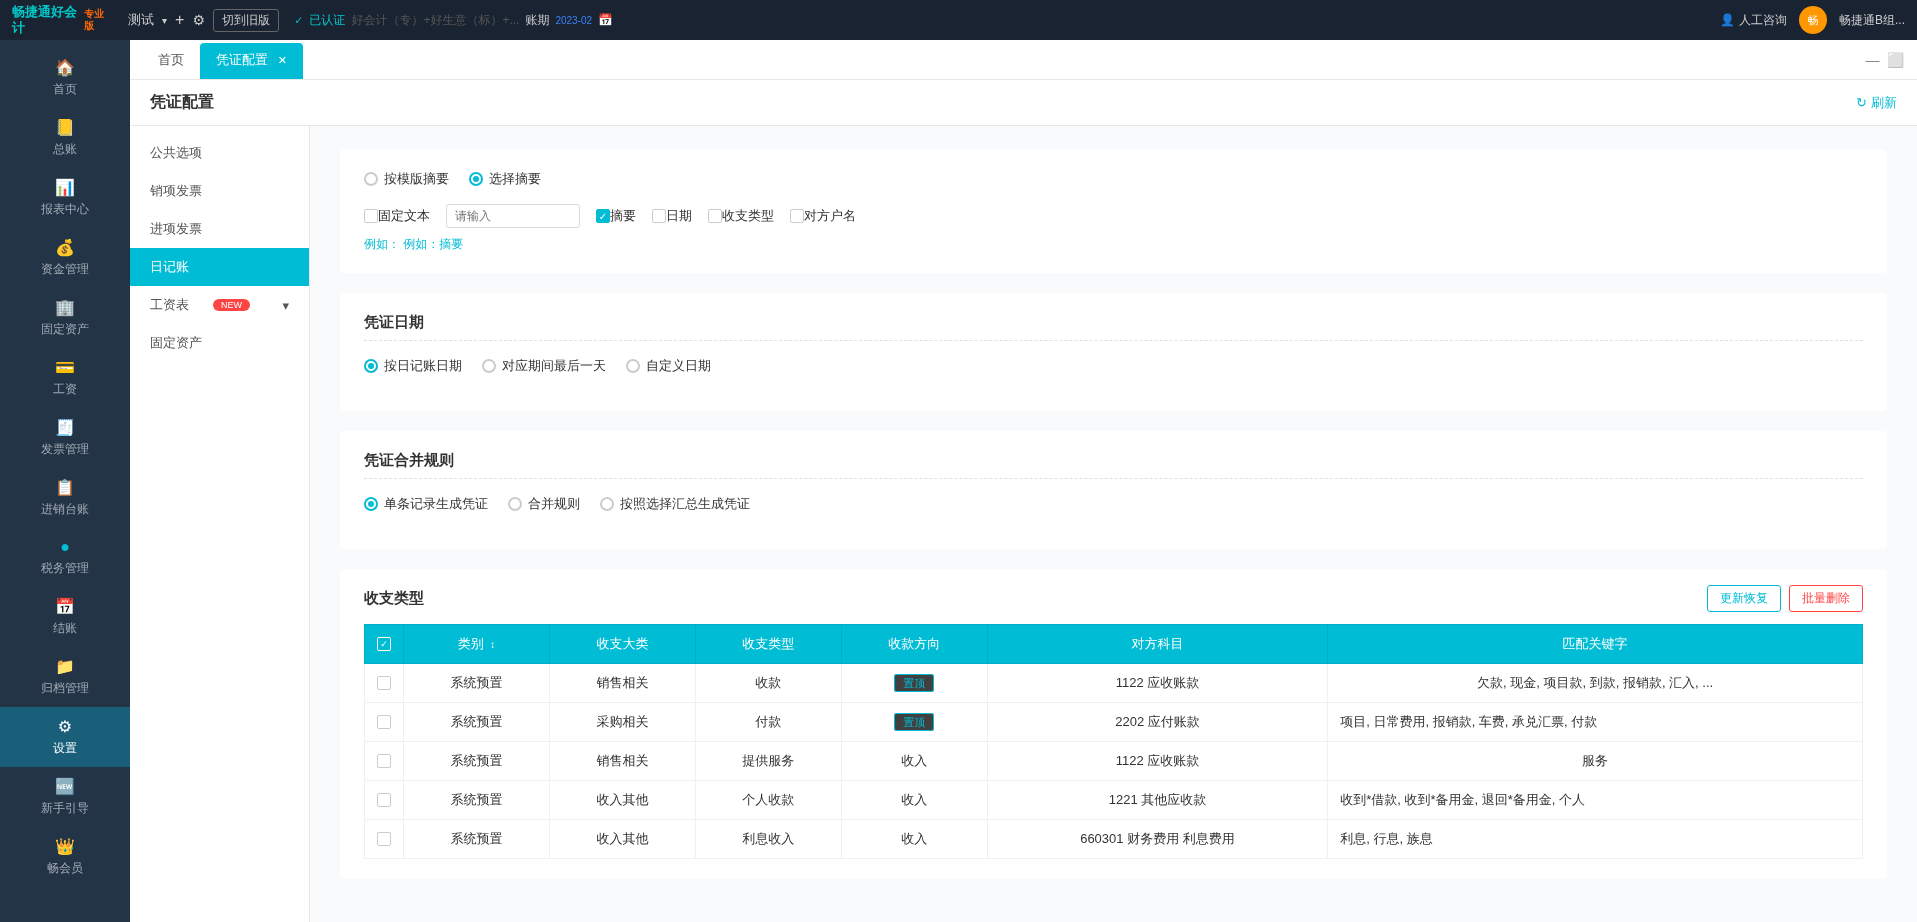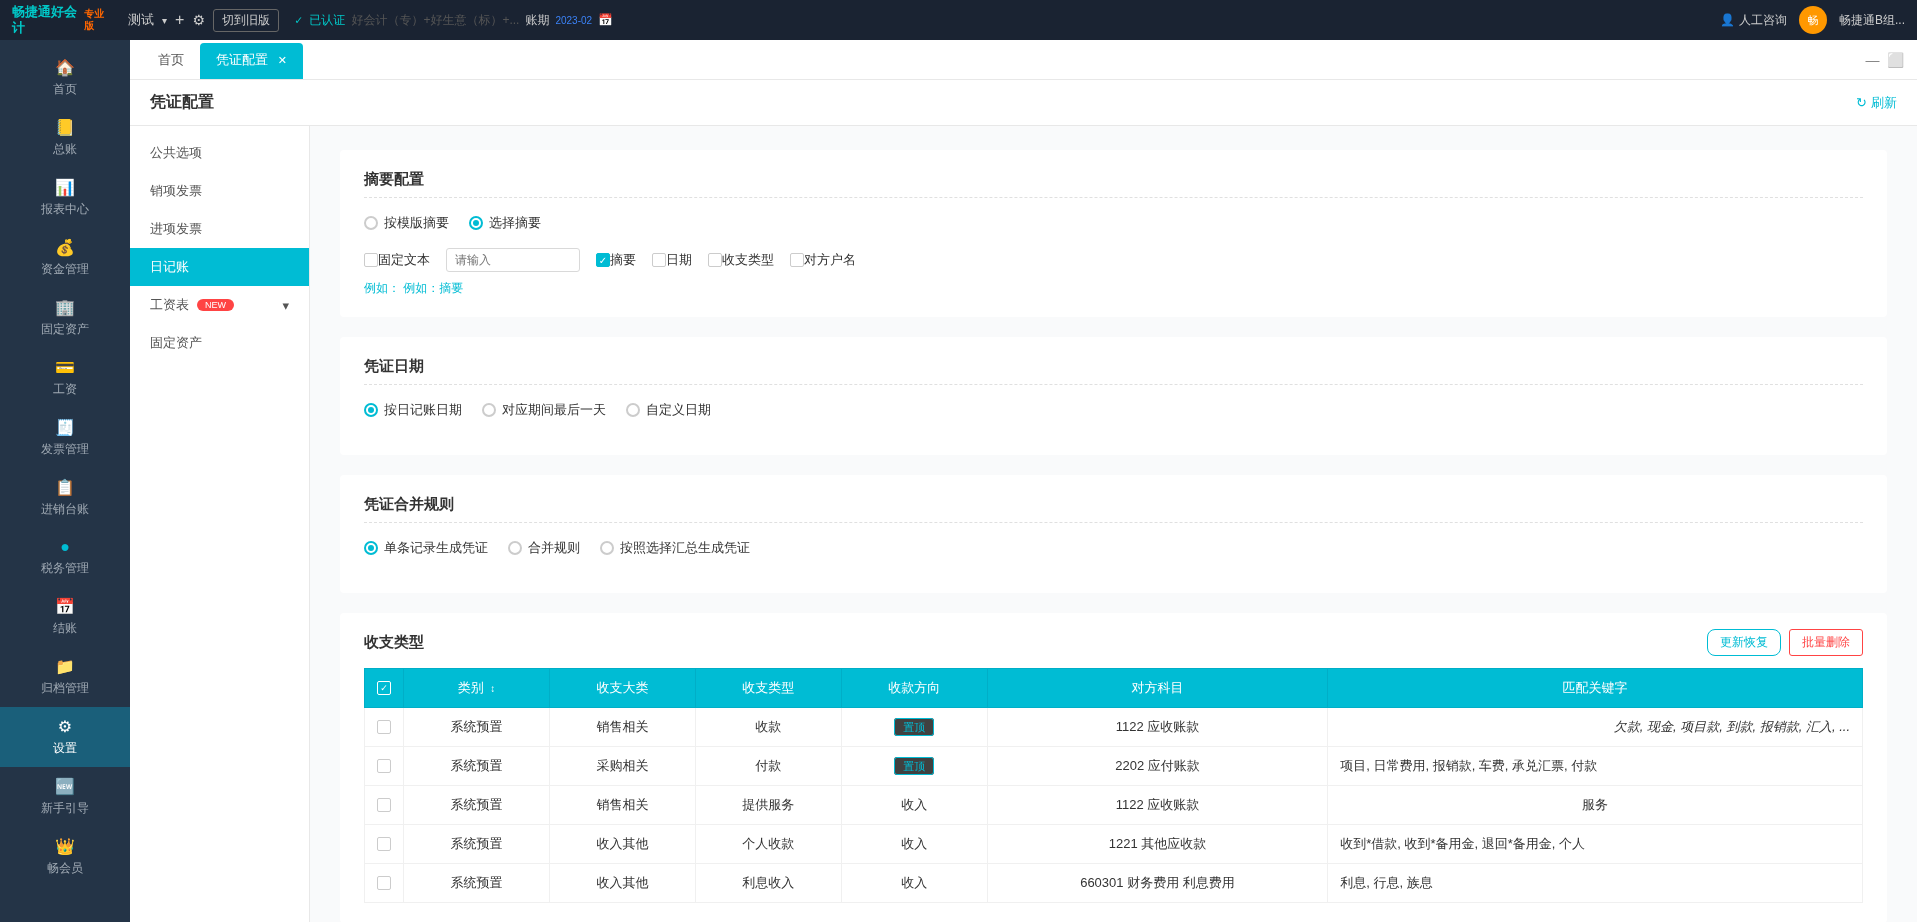--- a/index.html
+++ b/index.html
@@ -234,21 +234,21 @@
       display: flex;
       align-items: center;
       justify-content: space-between;
       margin-bottom: 12px;
     }
     .table-section-title { font-size: 15px; font-weight: bold; color: #333; }
     .table-actions { display: flex; gap: 8px; }
     .btn-update {
       padding: 4px 12px;
       border: 1px solid #00bcd4;
-      border-radius: 8px;
+      border-radius: 3px;
       color: #00bcd4;
       background: #fff;
       cursor: pointer;
       font-size: 12px;
     }
     .btn-delete {
       padding: 4px 12px;
       border: 1px solid #ff4444;
       border-radius: 3px;
       color: #ff4444;
@@ -404,35 +404,34 @@
         <div class="left-nav-item">
           <span>销项发票</span>
         </div>
         <div class="left-nav-item">
           <span>进项发票</span>
         </div>
         <div class="left-nav-item active">
           <span>日记账</span>
         </div>
         <div class="left-nav-item">
-          <span style="display:flex; align-items:center; gap:4px;">
+          <span style="display:flex; align-items:center; gap:20px;">
             <span>工资表</span>
             <span class="new-badge">NEW</span>
           </span>
           <span>▾</span>
         </div>
         <div class="left-nav-item">
           <span>固定资产</span>
         </div>
       </div>
 
       <div class="right-content">
 
         <div class="section">
-          <div class="section-title">摘要配置</div>
           <div class="radio-group">
             <label class="radio-option">
               <div class="radio-circle"></div>
               <span>按模版摘要</span>
             </label>
             <label class="radio-option">
               <div class="radio-circle checked"></div>
               <span>选择摘要</span>
             </label>
           </div>
@@ -534,21 +533,21 @@
       <div class="checkbox-box" style="margin:auto;"></div>
     </td>
     <td>系统预置</td>
     <td>销售相关</td>
     <td>收款</td>
     <td>
       <span class="tag-green">置顶</span>
       
     </td>
     <td>1122 应收账款</td>
-    <td style="text-align:right;font-style:italic;">欠款, 现金, 项目款, 到款, 报销款, 汇入, ...</td>
+    <td style="text-align:center;">欠款, 现金, 项目款, 到款, 报销款, 汇入, ...</td>
   </tr>
                 <tr>
     <td>
       <div class="checkbox-box" style="margin:auto;"></div>
     </td>
     <td>系统预置</td>
     <td>采购相关</td>
     <td>付款</td>
     <td>
       <span class="tag-green">置顶</span>

